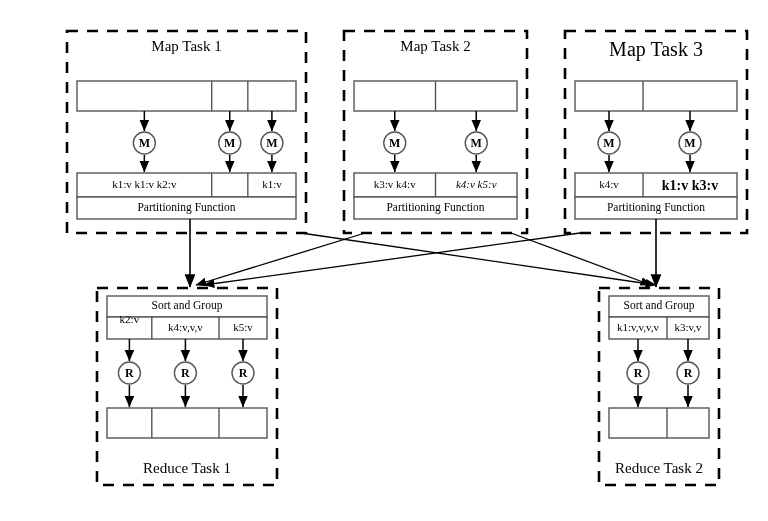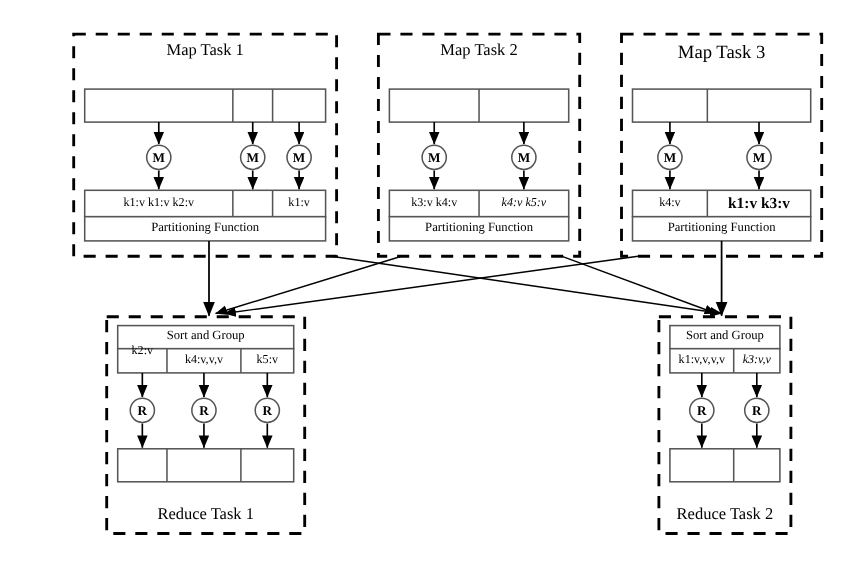--- a/index.html
+++ b/index.html
@@ -110,34 +110,34 @@
       <div class="lbl" style="left: 157.5px; top: 200.9px; width: auto; text-align: left; font-size: 11.5px; position: absolute; transform: translateX(-50%);">Partitioning Function</div>
       <div class="lbl" style="left: 115.343px; top: 135.6px; width: auto; text-align: left; font-size: 12px; font-weight: bold; position: absolute; transform: translateX(-50%);">M</div>
       <div class="lbl" style="left: 200.752px; top: 135.6px; width: auto; text-align: left; font-size: 12px; font-weight: bold; position: absolute; transform: translateX(-50%);">M</div>
       <div class="lbl" style="left: 242.91px; top: 135.6px; width: auto; text-align: left; font-size: 12px; font-weight: bold; position: absolute; transform: translateX(-50%);">M</div>
       <div class="lbl" style="left: 406.5px; top: 38px; width: auto; text-align: left; font-size: 15px; position: absolute; transform: translateX(-50%);">Map Task 2</div>
       <div class="lbl" style="left: 365.75px; top: 177.96px; width: auto; text-align: left; font-size: 11px; position: absolute; transform: translateX(-50%);">k3:v k4:v</div>
       <div class="lbl" style="left: 447.25px; top: 177.96px; width: auto; text-align: left; font-size: 11px; position: absolute; transform: translateX(-50%); font-style: italic;">k4:v k5:v</div>
       <div class="lbl" style="left: 406.5px; top: 200.9px; width: auto; text-align: left; font-size: 11.5px; position: absolute; transform: translateX(-50%);">Partitioning Function</div>
       <div class="lbl" style="left: 365.75px; top: 135.6px; width: auto; text-align: left; font-size: 12px; font-weight: bold; position: absolute; transform: translateX(-50%);">M</div>
       <div class="lbl" style="left: 447.25px; top: 135.6px; width: auto; text-align: left; font-size: 12px; font-weight: bold; position: absolute; transform: translateX(-50%);">M</div>
-      <div class="lbl" style="left: 627px; top: 38px; width: auto; text-align: left; font-size: 17px; position: absolute; transform: translateX(-50%);">Map Task 3</div>
+      <div class="lbl" style="left: 627px; top: 38px; width: auto; text-align: left; font-size: 20px; position: absolute; transform: translateX(-50%);">Map Task 3</div>
       <div class="lbl" style="left: 580.02px; top: 177.96px; width: auto; text-align: left; font-size: 11px; position: absolute; transform: translateX(-50%);">k4:v</div>
       <div class="lbl" style="left: 661.02px; top: 177.96px; width: auto; text-align: right; font-size: 14px; position: absolute; transform: translateX(-50%); font-weight: bold;">k1:v k3:v</div>
       <div class="lbl" style="left: 627px; top: 200.9px; width: auto; text-align: left; font-size: 11.5px; position: absolute; transform: translateX(-50%);">Partitioning Function</div>
       <div class="lbl" style="left: 580.02px; top: 135.6px; width: auto; text-align: left; font-size: 12px; font-weight: bold; position: absolute; transform: translateX(-50%);">M</div>
       <div class="lbl" style="left: 661.02px; top: 135.6px; width: auto; text-align: left; font-size: 12px; font-weight: bold; position: absolute; transform: translateX(-50%);">M</div>
       <div class="lbl" style="left: 158px; top: 460px; width: auto; text-align: left; font-size: 15px; position: absolute; transform: translateX(-50%);">Reduce Task 1</div>
       <div class="lbl" style="left: 158px; top: 299.2px; width: auto; text-align: left; font-size: 11.5px; position: absolute; transform: translateX(-50%);">Sort and Group</div>
       <div class="lbl" style="left: 100.4px; top: 313px; width: auto; text-align: left; font-size: 11px; position: absolute; transform: translateX(-50%);">k2:v</div>
       <div class="lbl" style="left: 156.4px; top: 320.96px; width: auto; text-align: left; font-size: 11px; position: absolute; transform: translateX(-50%);">k4:v,v,v</div>
       <div class="lbl" style="left: 214px; top: 320.96px; width: auto; text-align: left; font-size: 11px; position: absolute; transform: translateX(-50%);">k5:v</div>
       <div class="lbl" style="left: 100.4px; top: 365.6px; width: auto; text-align: left; font-size: 12px; font-weight: bold; position: absolute; transform: translateX(-50%);">R</div>
       <div class="lbl" style="left: 156.4px; top: 365.6px; width: auto; text-align: left; font-size: 12px; font-weight: bold; position: absolute; transform: translateX(-50%);">R</div>
       <div class="lbl" style="left: 214px; top: 365.6px; width: auto; text-align: left; font-size: 12px; font-weight: bold; position: absolute; transform: translateX(-50%);">R</div>
       <div class="lbl" style="left: 630px; top: 460px; width: auto; text-align: left; font-size: 15px; position: absolute; transform: translateX(-50%);">Reduce Task 2</div>
       <div class="lbl" style="left: 630px; top: 299.2px; width: auto; text-align: left; font-size: 11.5px; position: absolute; transform: translateX(-50%);">Sort and Group</div>
       <div class="lbl" style="left: 609px; top: 320.96px; width: auto; text-align: left; font-size: 11px; position: absolute; transform: translateX(-50%);">k1:v,v,v,v</div>
-      <div class="lbl" style="left: 659px; top: 320.96px; width: auto; text-align: left; font-size: 11px; position: absolute; transform: translateX(-50%); font-style: italic;">k3:v,v</div>
+      <div class="lbl" style="left: 659px; top: 320.96px; width: auto; text-align: left; font-size: 11px; position: absolute; transform: translateX(-50%);">k3:v,v</div>
       <div class="lbl" style="left: 609px; top: 365.6px; width: auto; text-align: left; font-size: 12px; font-weight: bold; position: absolute; transform: translateX(-50%);">R</div>
       <div class="lbl" style="left: 659px; top: 365.6px; width: auto; text-align: left; font-size: 12px; font-weight: bold; position: absolute; transform: translateX(-50%);">R</div>
     </div>
 </div>
 
 </body></html>

